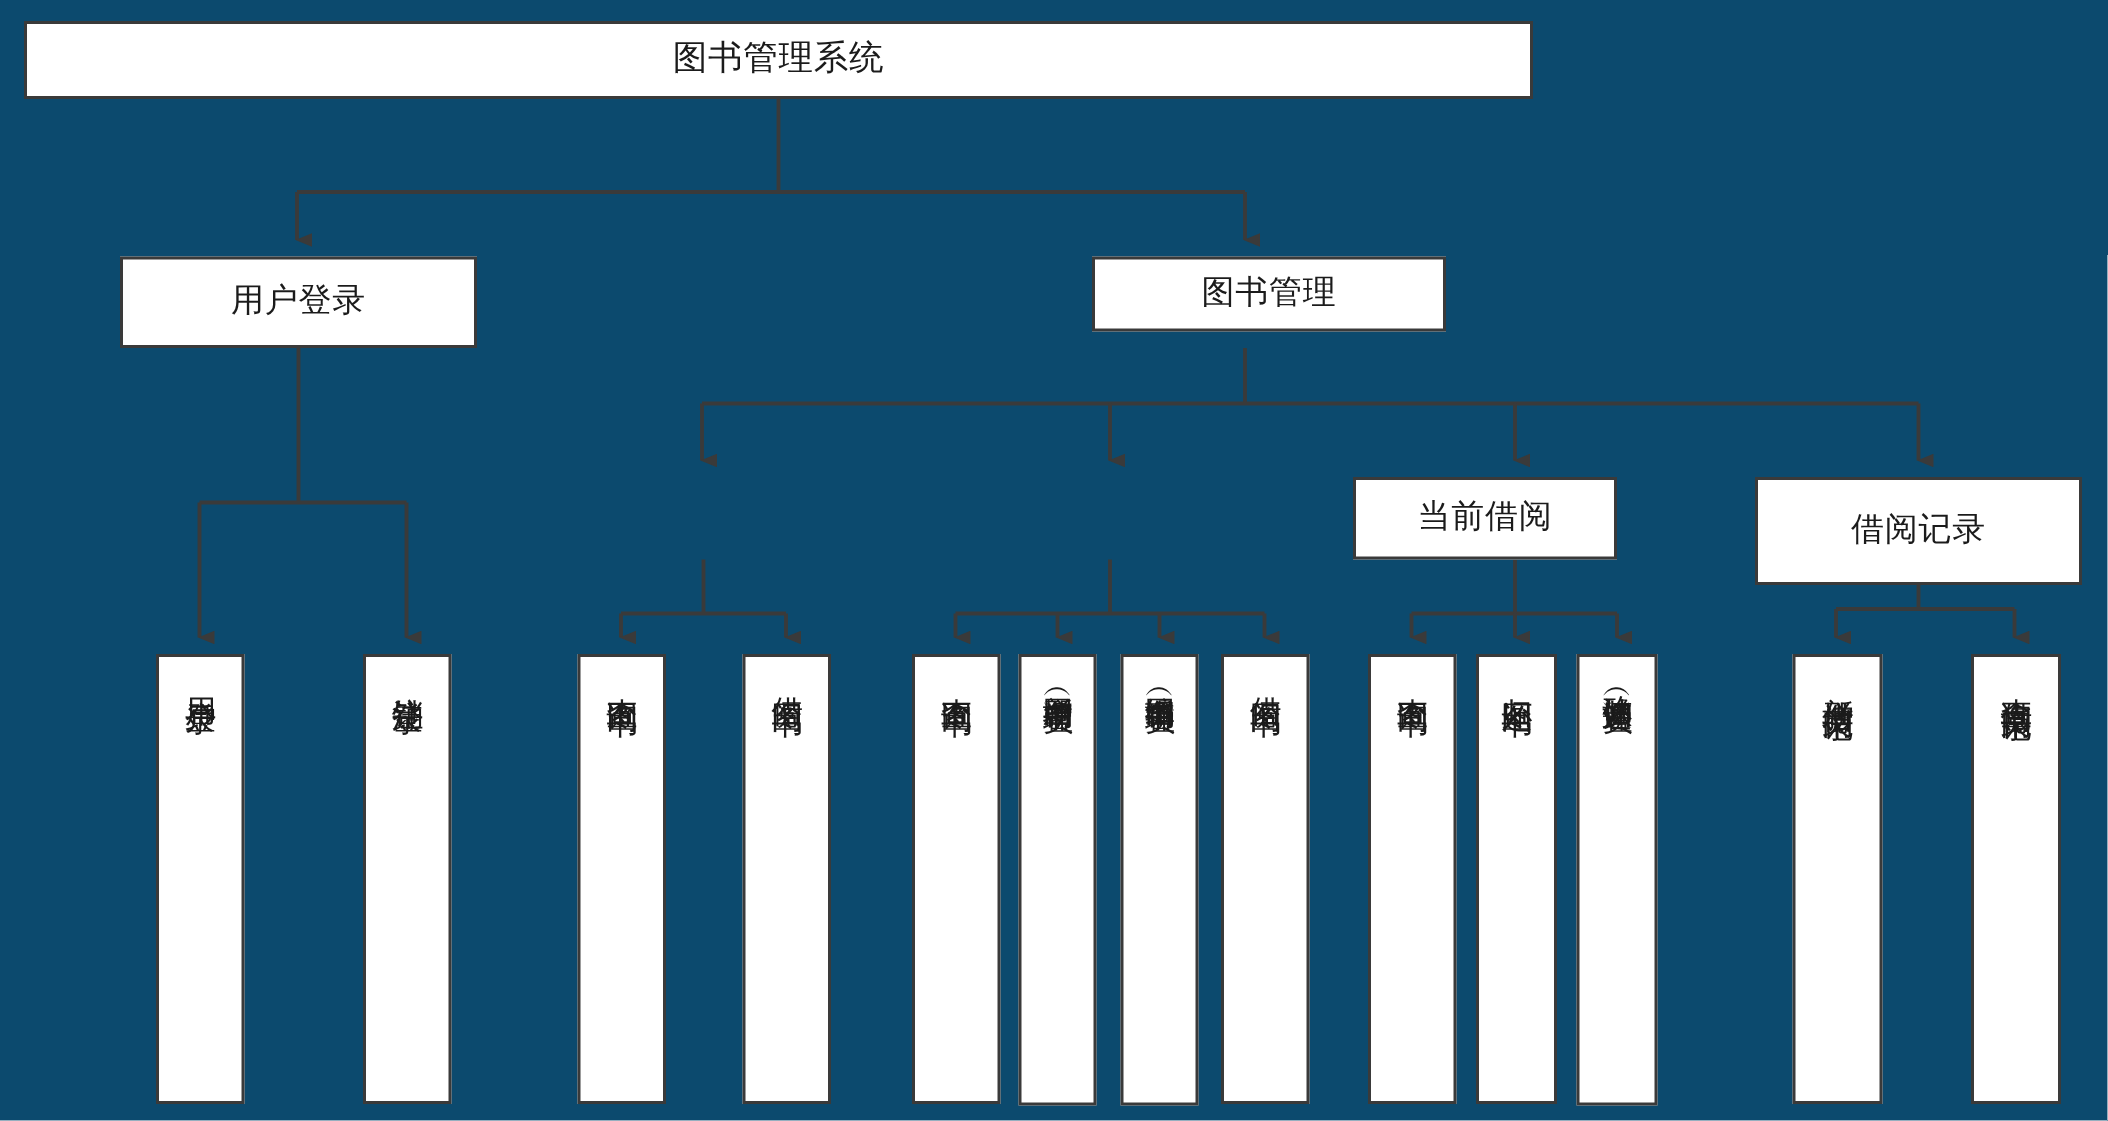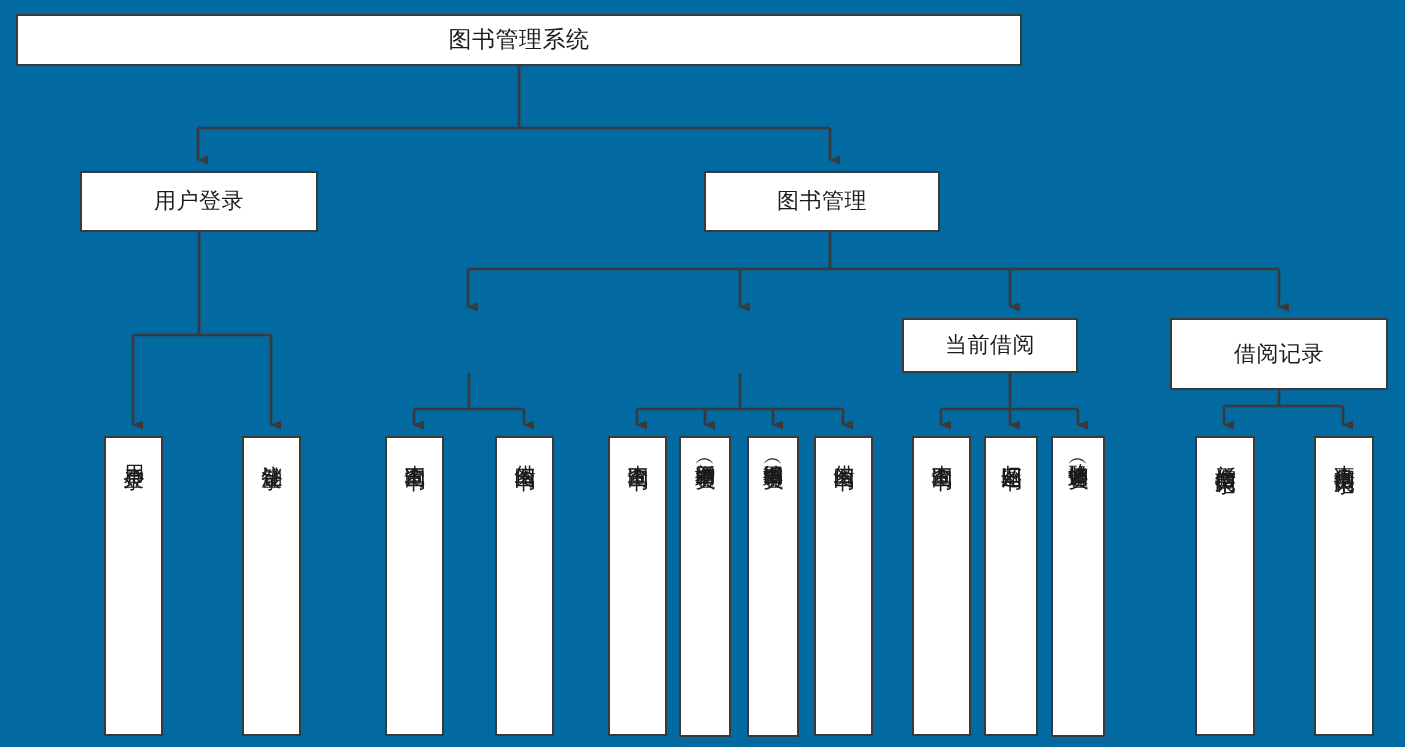--- a/index.html
+++ b/index.html
@@ -5,21 +5,21 @@
 <style>
   html,body{margin:0;padding:0;background:#ffffff;}
   body{
     font-family:"DejaVu Sans","Liberation Sans",sans-serif;
     -webkit-font-smoothing:antialiased;
   }
   #canvas{
     position:relative;
     width:1405px;
     height:747px;
-    background:#0369a1;
+    background:#0c4a6e;
     overflow:hidden;
   }
   #edges{
     position:absolute;
     left:0; top:0;
     width:1405px; height:747px;
     pointer-events:none;
   }
   .node{
     position:absolute;
@@ -128,21 +128,21 @@
     </g>
   </svg>
 
   <div class="node h root" style="left:16px;top:14px;width:1006px;height:52px;">
     <span class="lbl">图书管理系统</span>
   </div>
 
   <div class="node h" style="left:80px;top:171px;width:238px;height:61px;">
     <span class="lbl">用户登录</span>
   </div>
-  <div class="node h" style="left:704px;top:171px;width:236px;height:61px;">
+  <div class="node h" style="left:728px;top:171px;width:236px;height:50px;">
     <span class="lbl">图书管理</span>
   </div>
 
   <div class="node h" style="left:902px;top:318px;width:176px;height:55px;">
     <span class="lbl">当前借阅</span>
   </div>
   <div class="node h" style="left:1170px;top:318px;width:218px;height:72px;">
     <span class="lbl">借阅记录</span>
   </div>
 

